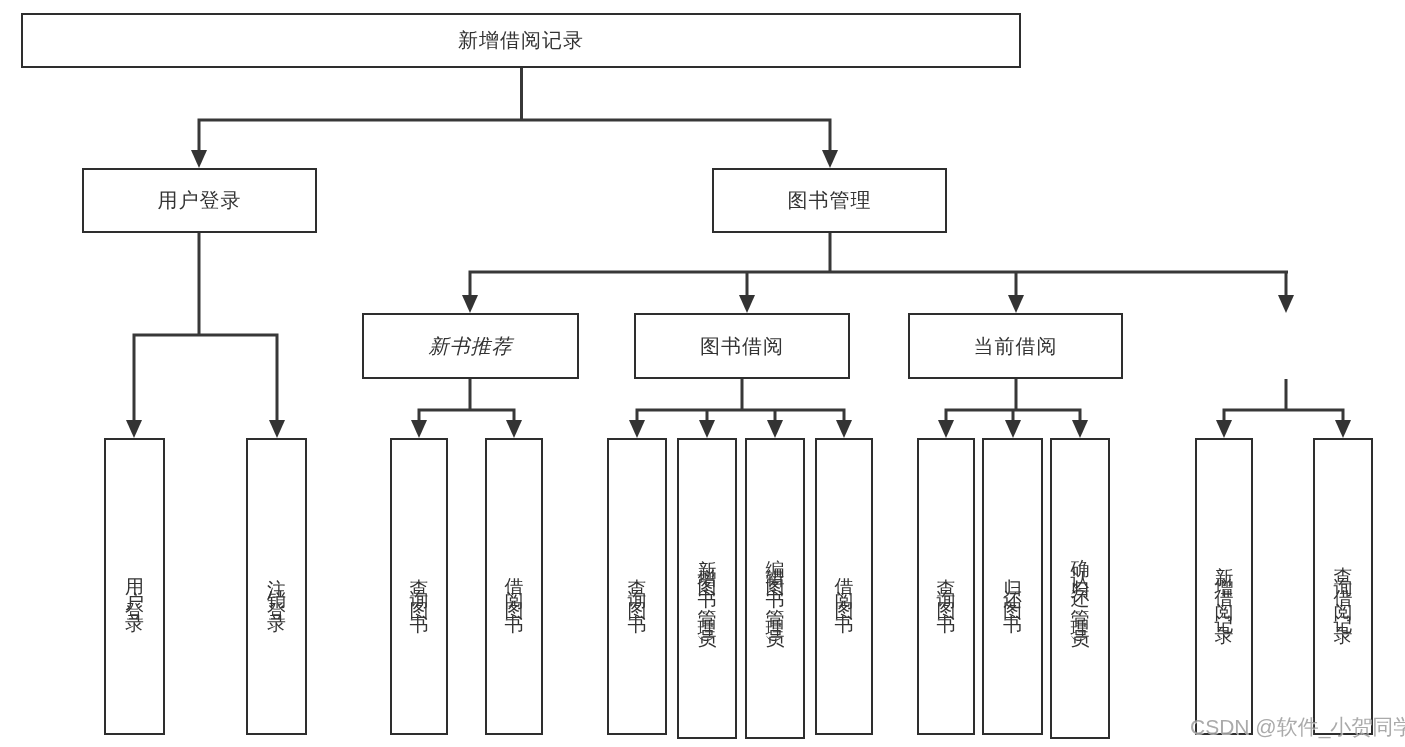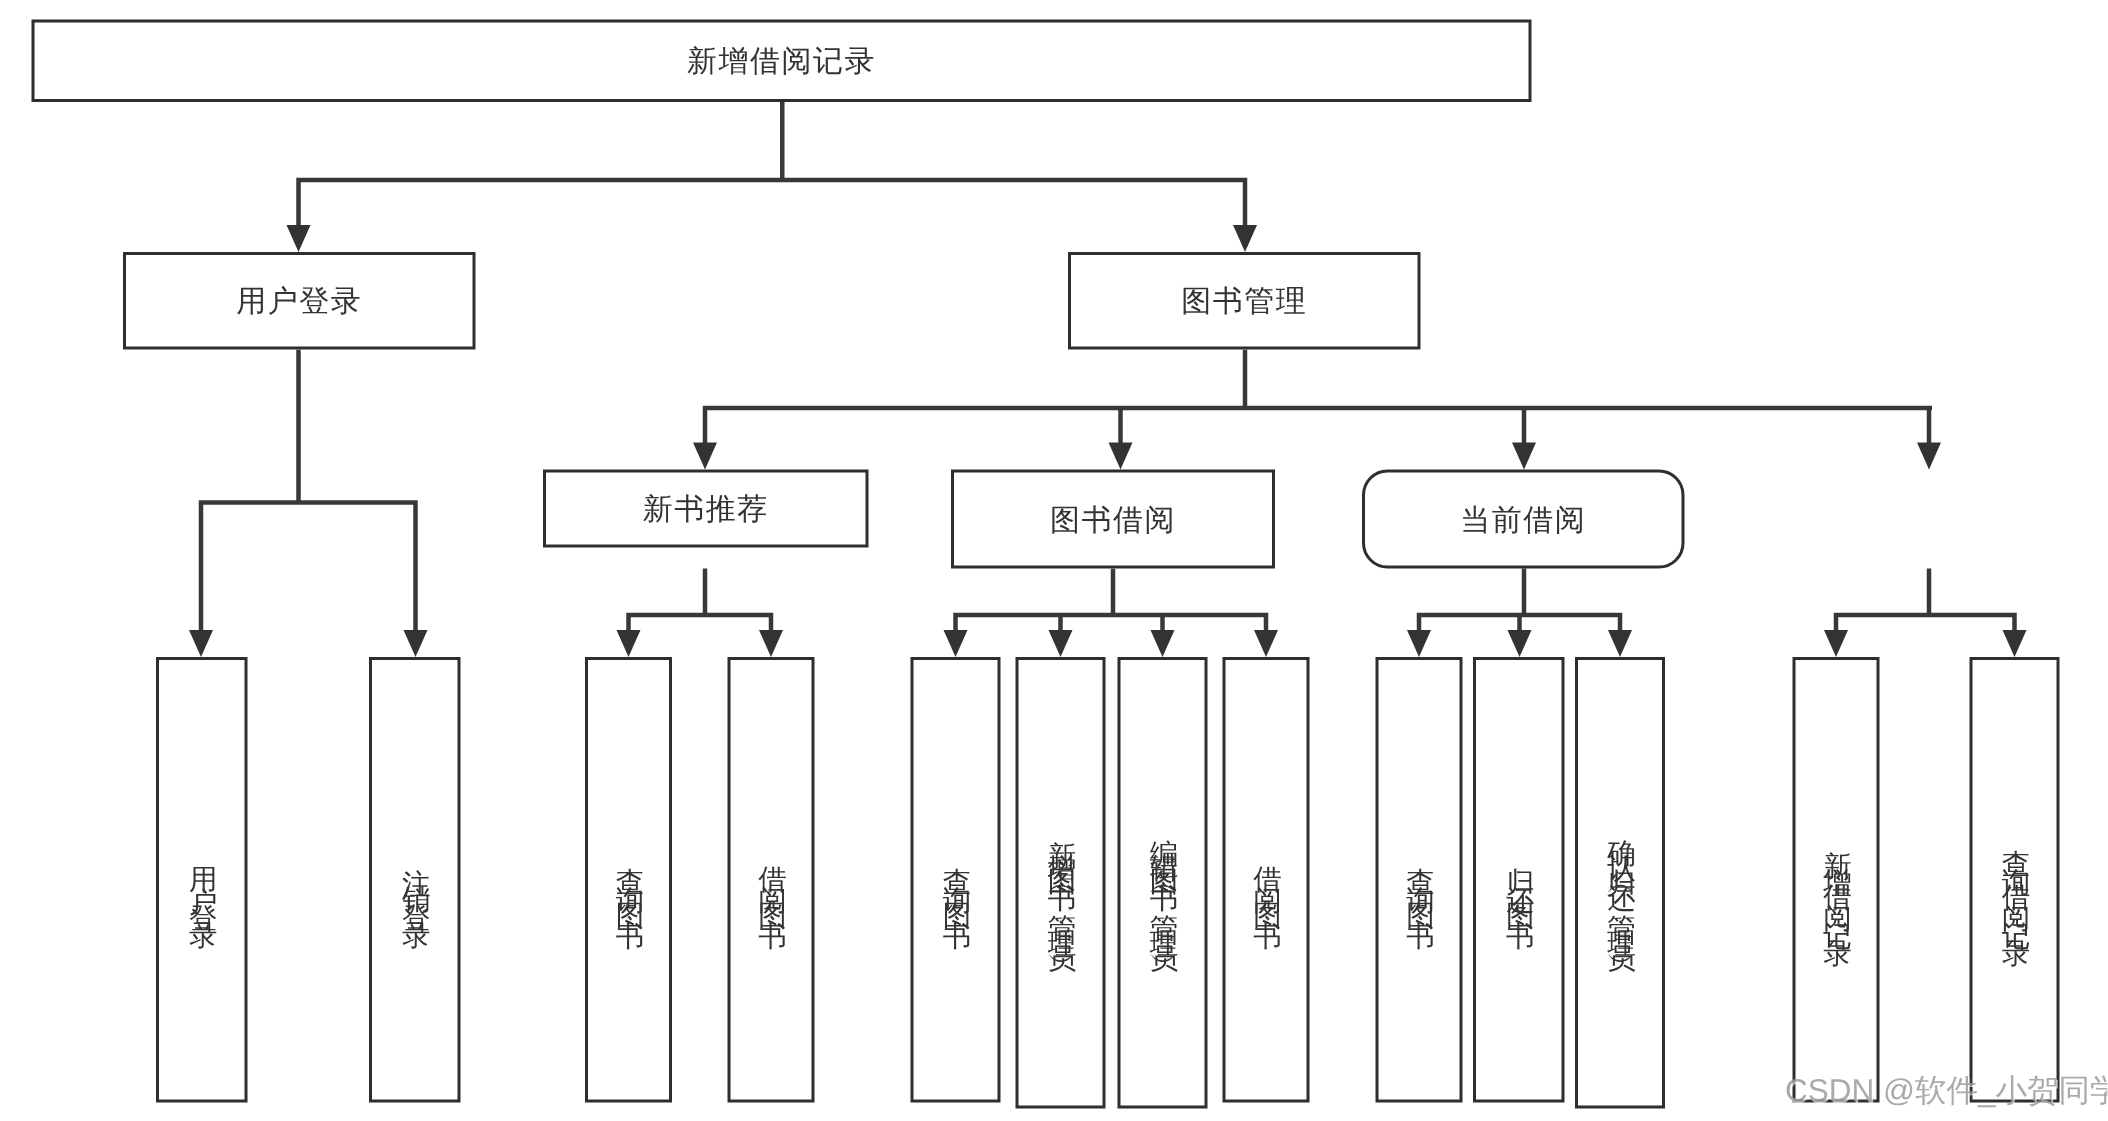--- a/index.html
+++ b/index.html
@@ -35,23 +35,23 @@
     letter-spacing: 12px;
     top: 438px;
     height: 297px;
   }
   .node.v.tall { height: 301px; letter-spacing: 10px; }
 
   
   #n-root       { left: 21px;   top: 13px;  width: 1000px; height: 55px; }
   #n-user-login { left: 82px;   top: 168px; width: 235px;  height: 65px; }
   #n-book-mgmt  { left: 712px;  top: 168px; width: 235px;  height: 65px; }
-  #n-g0 { left: 362px;  top: 313px; width: 217px; height: 52px; }
+  #n-g0 { left: 362px;  top: 313px; width: 217px; height: 66px; font-style: italic; }
   #n-g1 { left: 634px;  top: 313px; width: 216px; height: 66px; text-align: center; }
-  #n-g2 { left: 908px;  top: 313px; width: 215px; height: 66px; border-radius: 17px; }
+  #n-g2 { left: 908px;  top: 313px; width: 215px; height: 66px; }
   #n-g3 { left: 1179px; top: 313px; width: 215px; height: 66px; }
 
   
   #n-l00 { left: 104px;  width: 61px; }
   #n-l01 { left: 246px;  width: 61px; }
   #n-l10 { left: 390px;  width: 58px; }
   #n-l11 { left: 485px;  width: 58px; }
   #n-l20 { left: 607px;  width: 60px; }
   #n-l21 { left: 677px;  width: 60px; }
   #n-l22 { left: 745px;  width: 60px; }

